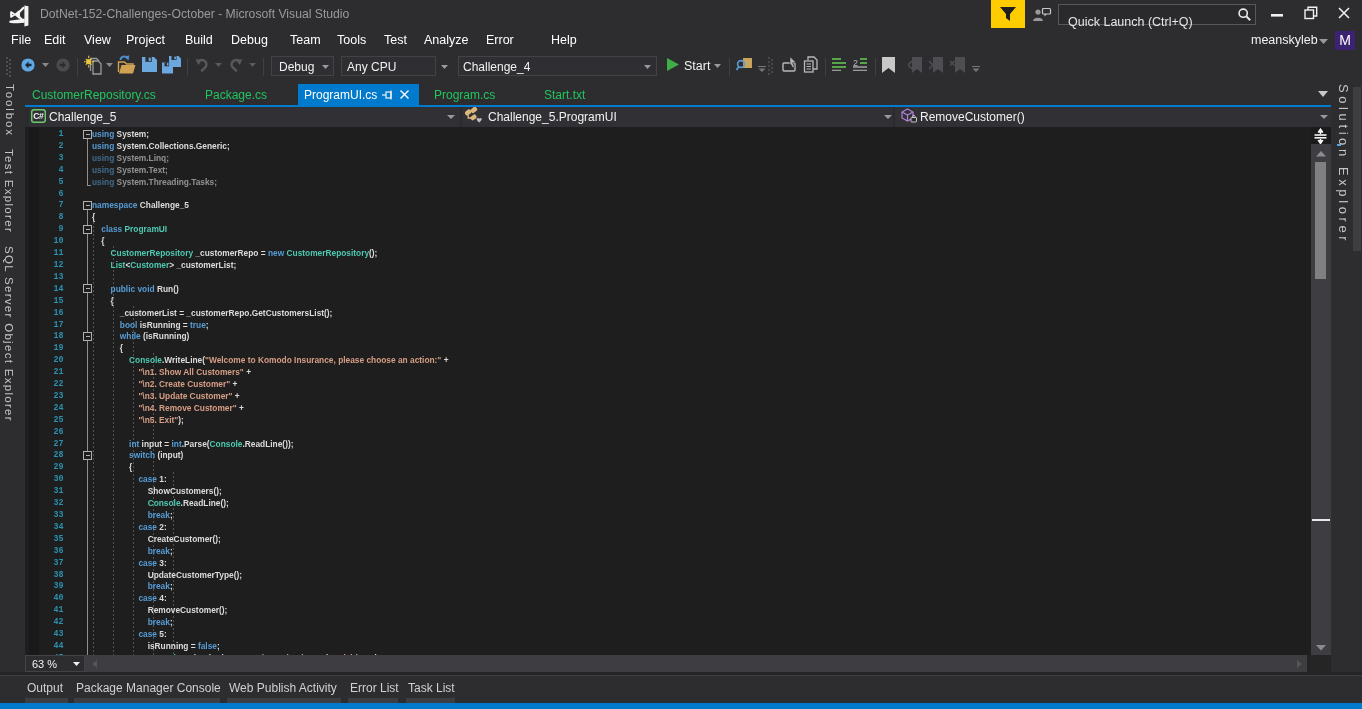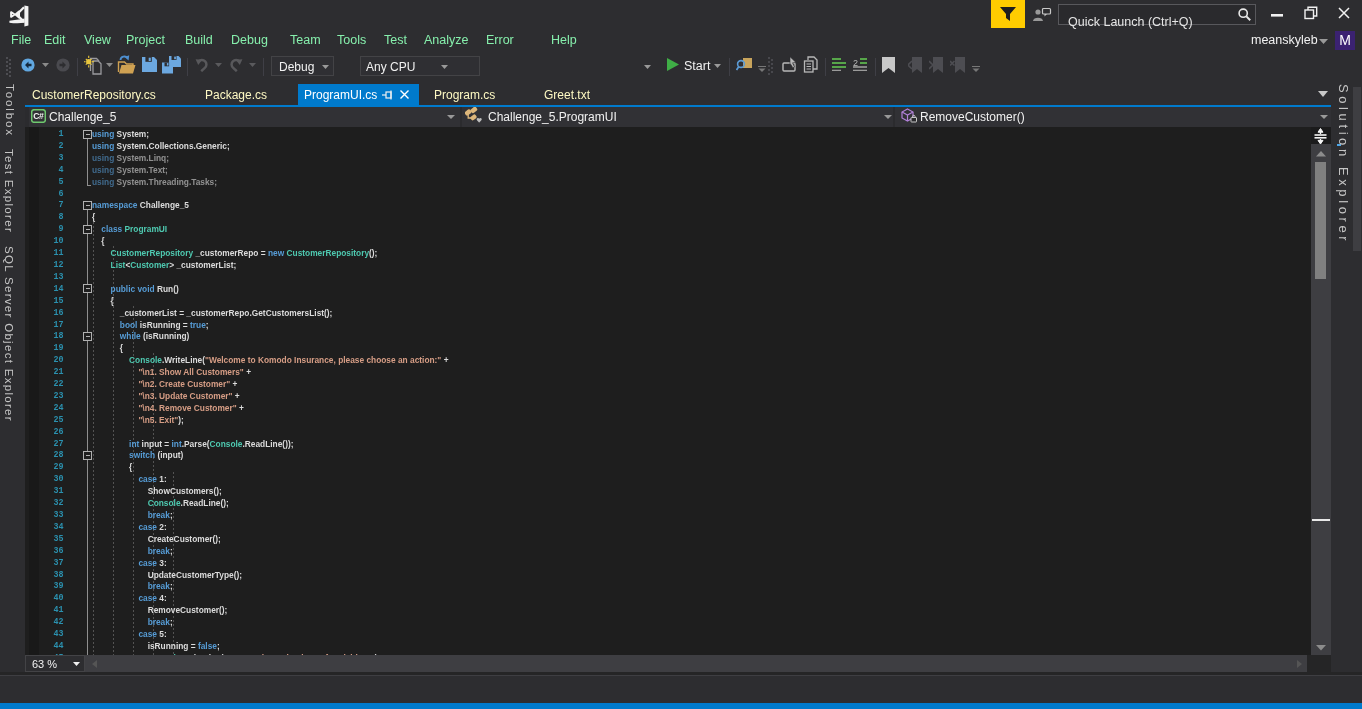--- a/index.html
+++ b/index.html
@@ -6,29 +6,29 @@
 html,body{width:1362px;height:709px;overflow:hidden;background:#2d2d30;font-family:"Liberation Sans",sans-serif}
 .abs{position:absolute}
 #stage{position:relative;width:1362px;height:709px;background:#2d2d30}
 
 #title{left:0;top:0;width:1362px;height:28px;background:#2d2d30}
 #titletext{left:40px;top:6.5px;font-size:12.2px;color:#9a9a9a}
 #qlbox{left:1058px;top:4px;width:198px;height:21px;background:#2a2a2d;border:1px solid #58585c}
 #qltext{left:1068px;top:15px;font-size:12.5px;color:#e5e5e5}
 #fdbk{left:991px;top:0;width:34px;height:28px;background:#fc0}
 
-.menu{top:33px;font-size:12.5px;color:#86efac;white-space:nowrap}
+.menu{top:33px;font-size:12.5px;color:#ffffff;white-space:nowrap}
 
 .combo{top:56px;height:20px;background:#2f2f33;border:1px solid #434346;color:#f1f1f1;font-size:12px}
 .combo .lbl{position:absolute;left:7px;top:3px}
 .carr{position:absolute;top:8px;width:7px;height:4px}
 .sep{top:58px;width:1px;height:18px;background:#3f3f46}
 
 #tabstrip{left:25px;top:82px;width:1306px;height:23px;background:#2d2d30}
-.tab{position:absolute;top:2px;height:21px;font-size:12px;color:#fef9c3;white-space:nowrap}
+.tab{position:absolute;top:2px;height:21px;font-size:12px;color:#22c55e;white-space:nowrap}
 .tab span{position:absolute;top:4px;left:10px}
 #activetab{position:absolute;top:2px;height:21px;background:#007acc;color:#fff;font-size:12px}
 #blueline{left:25px;top:104.5px;width:1306px;height:2.5px;background:#007acc}
 
 #navbar{left:25px;top:107px;width:1306px;height:20px;background:#2b2b2e}
 .navsec{position:absolute;top:0;height:20px;background:#313135}
 .navtxt{position:absolute;top:3px;font-size:12px;color:#f1f1f1}
 
 #editor{left:25px;top:127px;width:1286px;height:528px;background:#1e1e1e;overflow:hidden}
 #gutter{position:absolute;left:0;top:2px;width:38.5px;text-align:right;font-family:"Liberation Mono",monospace;font-weight:bold;font-size:8.35px;line-height:11.907px;color:#2b91af;white-space:pre}
@@ -58,20 +58,21 @@
     <g fill="#f3f3f3">
       <path d="M15.4 1.6 L19.4 2.3 V21.6 L15.4 22.4 Z"></path>
       <path d="M0.4 16.8 C5 16.4 10 15.7 15.6 14.6 L15.6 18.8 C10 19.6 4.5 19.3 0.4 18.7 Z"></path>
     </g>
     <g fill="none" stroke="#f3f3f3" stroke-linejoin="round">
       <path d="M2.1 8.2 L5.7 10.5 L2.1 12.8 Z" stroke-width="2.0"></path>
       <path d="M10.0 7.4 L6.5 10.5 L10.0 13.6 Z" stroke-width="2.0"></path>
       <path d="M15.0 3.2 L7.8 10.5 L15.0 17.8" stroke-width="2.2"></path>
     </g>
   </svg>
+  <div class="abs" id="titletext">DotNet-152-Challenges-October - Microsoft Visual Studio</div>
   <div class="abs" id="fdbk"></div>
   <svg class="abs" style="left:997px;top:5px" width="22" height="18" viewBox="0 0 22 18">
     <path fill="#1e1e1e" d="M3 2 H19 L13 9 V16 L9 13 V9 Z"></path>
   </svg>
   <svg class="abs" style="left:1032px;top:7px" width="20" height="15" viewBox="0 0 20 15">
     <circle cx="6" cy="5" r="2.6" fill="#999"></circle>
     <path d="M1 14 C1 9.5 11 9.5 11 14 Z" fill="#999"></path>
     <rect x="10.5" y="1.5" width="8" height="5.5" rx="1" fill="none" stroke="#c8c8c8" stroke-width="1.2"></rect>
     <path d="M12.5 7 L12.5 9.5 L15 7 Z" fill="#c8c8c8"></path>
   </svg>
@@ -195,26 +196,29 @@
   <svg class="abs" style="left:249px;top:63px" width="7" height="4" viewBox="0 0 7 4">
       <path d="M0 0 H7 L3.5 4 Z" fill="#5a5a5d"></path>
     </svg>
   <div class="abs sep" style="left:263px"></div>
   <div class="abs combo" style="left:271px;width:63px">
       <span class="lbl">Debug</span>
     </div>
   <svg class="abs carr" style="left:322px;top:65px" width="7" height="4" viewBox="0 0 7 4">
       <path d="M0 0 H7 L3.5 4 Z" fill="#999"></path>
     </svg>
-  <div class="abs combo" style="left:360px;width:120px">
+  <div class="abs combo" style="left:341px;width:95px">
       <span class="lbl" style="left:5px">Any CPU</span>
     </div>
   <svg class="abs carr" style="left:441px;top:65px" width="7" height="4" viewBox="0 0 7 4">
       <path d="M0 0 H7 L3.5 4 Z" fill="#999"></path>
     </svg>
+  <div class="abs combo" style="left:458px;width:199px">
+      <span class="lbl" style="left:4px">Challenge_4</span>
+    </div>
   <svg class="abs carr" style="left:644px;top:65px" width="7" height="4" viewBox="0 0 7 4">
       <path d="M0 0 H7 L3.5 4 Z" fill="#999"></path>
     </svg>
   <svg class="abs" style="left:667px;top:58px" width="12" height="13" viewBox="0 0 12 13">
       <path d="M0 0 L12 6.5 L0 13 Z" fill="#3fae46"></path>
     </svg>
   <div class="abs" style="left:684px;top:59px;font-size:12.5px;color:#f1f1f1">Start</div>
   <svg class="abs" style="left:714px;top:64px" width="7" height="4" viewBox="0 0 7 4">
       <path d="M0 0 H7 L3.5 4 Z" fill="#999"></path>
     </svg>
@@ -312,21 +316,21 @@
           </g>
       </svg>
       <svg style="position:absolute;left:102px;top:6px" width="9" height="9" viewBox="0 0 9 9">
           <path d="M0.5 0.5 L8.5 8.5 M8.5 0.5 L0.5 8.5" stroke="#fff" stroke-width="1.4"></path>
         </svg>
     </div>
     <div class="tab" style="left:399px;width:103px">
         <span>Program.cs</span>
       </div>
     <div class="tab" style="left:509px;width:92px">
-        <span>Greet.txt</span>
+        <span>Start.txt</span>
       </div>
     <svg style="position:absolute;left:1293px;top:9px" width="10" height="6" viewBox="0 0 10 6">
         <path d="M0 0 H10 L5 6 Z" fill="#c8c8c8"></path>
       </svg>
   </div>
   <div class="abs" id="blueline"></div>
 
   <div class="abs" id="navbar">
     <div class="navsec" style="left:4px;width:431px"></div>
     <div class="navsec" style="left:437px;width:431px"></div>
@@ -514,14 +518,26 @@
   <div class="abs" style="left:1307px;top:655px;width:24px;height:21px;background:#252526"></div>
 
   <div class="abs vtext" style="left:4px;top:84px;letter-spacing:1.9px">Toolbox</div>
   <div class="abs vtext" style="left:3px;top:149px">Test Explorer</div>
   <div class="abs vtext" style="left:3px;top:246px">SQL Server Object Explorer</div>
   <div class="abs vtext" style="left:1336px;top:84px;font-size:13px;letter-spacing:3.6px">Solution Explorer</div>
   <div class="abs" style="left:1353px;top:87px;width:8px;height:164px;background:#3e3e42"></div>
 
   <div class="abs" style="left:0;top:672px;width:1362px;height:4px;background:#252526"></div>
   <div class="abs" style="left:0;top:675px;width:1362px;height:1px;background:#3e3e42"></div>
+  <div class="abs" id="panel">
+    <div class="ptab" style="left:27px">Output</div>
+    <div class="ptab" style="left:76px">Package Manager Console</div>
+    <div class="ptab" style="left:229px">Web Publish Activity</div>
+    <div class="ptab" style="left:350px">Error List</div>
+    <div class="ptab" style="left:408px">Task List</div>
+    <div class="ptabr" style="left:25px;width:43px"></div>
+    <div class="ptabr" style="left:74px;width:146px"></div>
+    <div class="ptabr" style="left:227px;width:114px"></div>
+    <div class="ptabr" style="left:348px;width:50px"></div>
+    <div class="ptabr" style="left:406px;width:49px"></div>
+  </div>
   <div class="abs" id="statusbar"></div>
 </div>
 
 </body></html>

